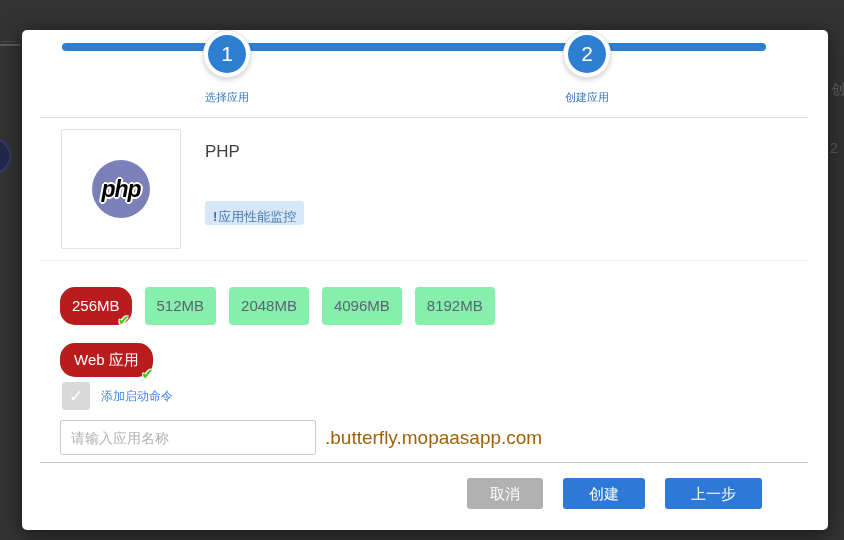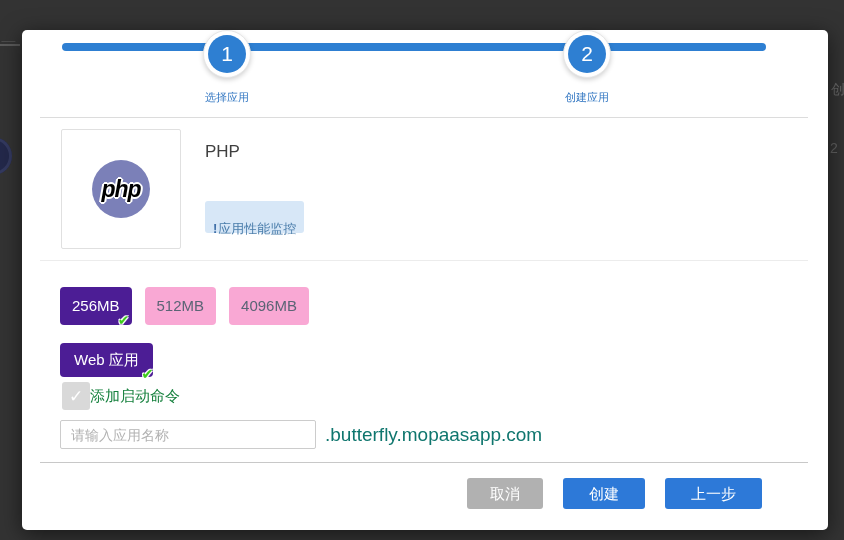--- a/index.html
+++ b/index.html
@@ -73,63 +73,63 @@
   .php-text {
     font-size: 23px; font-weight: bold; font-style: italic; color: #000;
     letter-spacing: -1px;
     text-shadow: -1px -1px 0 #fff, 1px -1px 0 #fff, -1px 1px 0 #fff,
                   1px 1px 0 #fff, 0 2px 0 #fff, 0 -2px 0 #fff, 2px 0 0 #fff, -2px 0 0 #fff;
   }
   .app-title { position: absolute; left: 183px; top: 112px; font-size: 17px; color: #3f3f3f; }
   .app-versions { position: absolute; left: 183px; top: 145px; font-size: 14px; color: #555; }
   .app-badge {
     position: absolute; left: 183px; top: 171px; height: 24px; line-height: 24px;
-    padding: 16px 8px; background: #d7e7f7; border-radius: 3px;
+    padding: 4px 8px; background: #d7e7f7; border-radius: 3px;
     color: #4a7dab; font-size: 13px;
   }
   .badge-alert { font-weight: bold; color: #3f6fa8; margin-right: 1px; }
 
   
   .chip-row { position: absolute; left: 38px; display: flex; }
   .memory-row { top: 257px; gap: 13px; }
   .type-row   { top: 313px; gap: 16px; justify-content: center; }
   .chip {
     position: relative; height: 38px; line-height: 38px; padding: 0 12px;
-    background: #f9a8d4; color: #5b6475; font-size: 15px;
+    background: #86efac; color: #5b6475; font-size: 15px;
     border: none; border-radius: 4px; cursor: pointer; white-space: nowrap;
     font-family: inherit;
   }
   .type-row .chip { height: 34px; line-height: 34px; padding: 0 14px; }
-  .chip.selected { background: #4c1d95; color: #fff; }
+  .chip.selected { background: #b91c1c; color: #fff; border-radius: 15px; }
   .chip-check {
     position: absolute; right: 2px; bottom: -2px;
     color: #3ecb1c; font-size: 14px; font-weight: bold; line-height: 1;
     text-shadow: -1px -1px 0 rgba(255,255,255,.95), 1px -1px 0 rgba(255,255,255,.95),
                  -1px 1px 0 rgba(255,255,255,.95), 1px 1px 0 rgba(255,255,255,.95);
   }
   .type-row .chip-check { right: -1px; bottom: -4px; font-size: 15px; }
 
   
   .startup-row { position: absolute; left: 40px; top: 352px; display: flex; align-items: center; }
   .checkbox {
     width: 28px; height: 28px; background: #d9d9d9; border-radius: 3px;
     color: #fff; font-size: 17px; font-weight: bold;
     display: flex; align-items: center; justify-content: center; cursor: default;
   }
-  .startup-label { font-size: 15px; color: #15803d; }
+  .startup-label { margin-left: 11px; font-size: 12px; color: #3b82f6; }
 
   
   .name-row { position: absolute; left: 38px; top: 390px; display: flex; align-items: center; }
   .name-input {
-    width: 256px; height: 29px; border: 1px solid #ccc; border-radius: 2px;
+    width: 256px; height: 35px; border: 1px solid #ccc; border-radius: 2px;
     padding: 0 10px; font-size: 14px; color: #333; outline: none;
     font-family: inherit;
   }
   .name-input::placeholder { color: #b2b2b2; }
-  .domain-suffix { margin-left: 9px; font-size: 19px; color: #0f766e; }
+  .domain-suffix { margin-left: 9px; font-size: 19px; color: #a16207; }
 
   
   .footer { position: absolute; top: 448px; right: 66px; display: flex; gap: 20px; justify-content: center; }
   .btn {
     height: 31px; line-height: 31px; padding: 0 26px; border: none;
     border-radius: 3px; color: #fff; font-size: 15px; cursor: pointer;
     font-family: inherit; white-space: nowrap;
   }
   .btn-cancel { background: #b1b1b1; padding: 0 23px; }
   .btn-blue { background: #2d79d8; }
@@ -179,21 +179,27 @@
 
   <div class="chip-row memory-row">
     <button class="chip selected">
       <span>256MB</span>
       <span class="chip-check">✔</span>
     </button>
     <button class="chip">
       <span>512MB</span>
     </button>
     <button class="chip">
+      <span>2048MB</span>
+    </button>
+    <button class="chip">
       <span>4096MB</span>
+    </button>
+    <button class="chip">
+      <span>8192MB</span>
     </button>
   </div>
 
   <div class="chip-row type-row">
     <button class="chip selected">
       <span>Web 应用</span>
       <span class="chip-check">✔</span>
     </button>
   </div>
 

